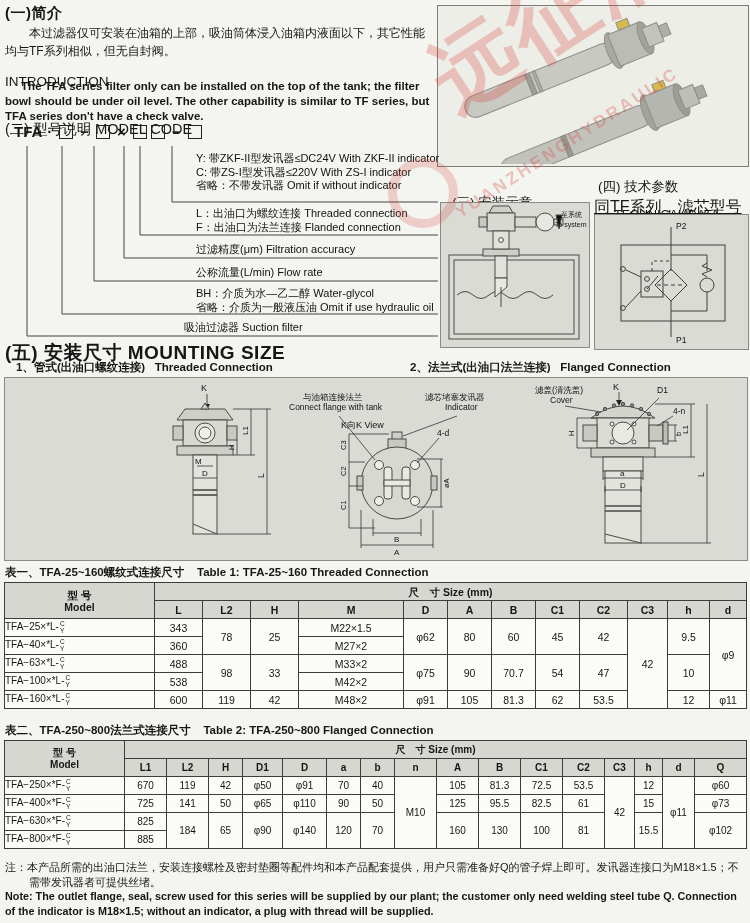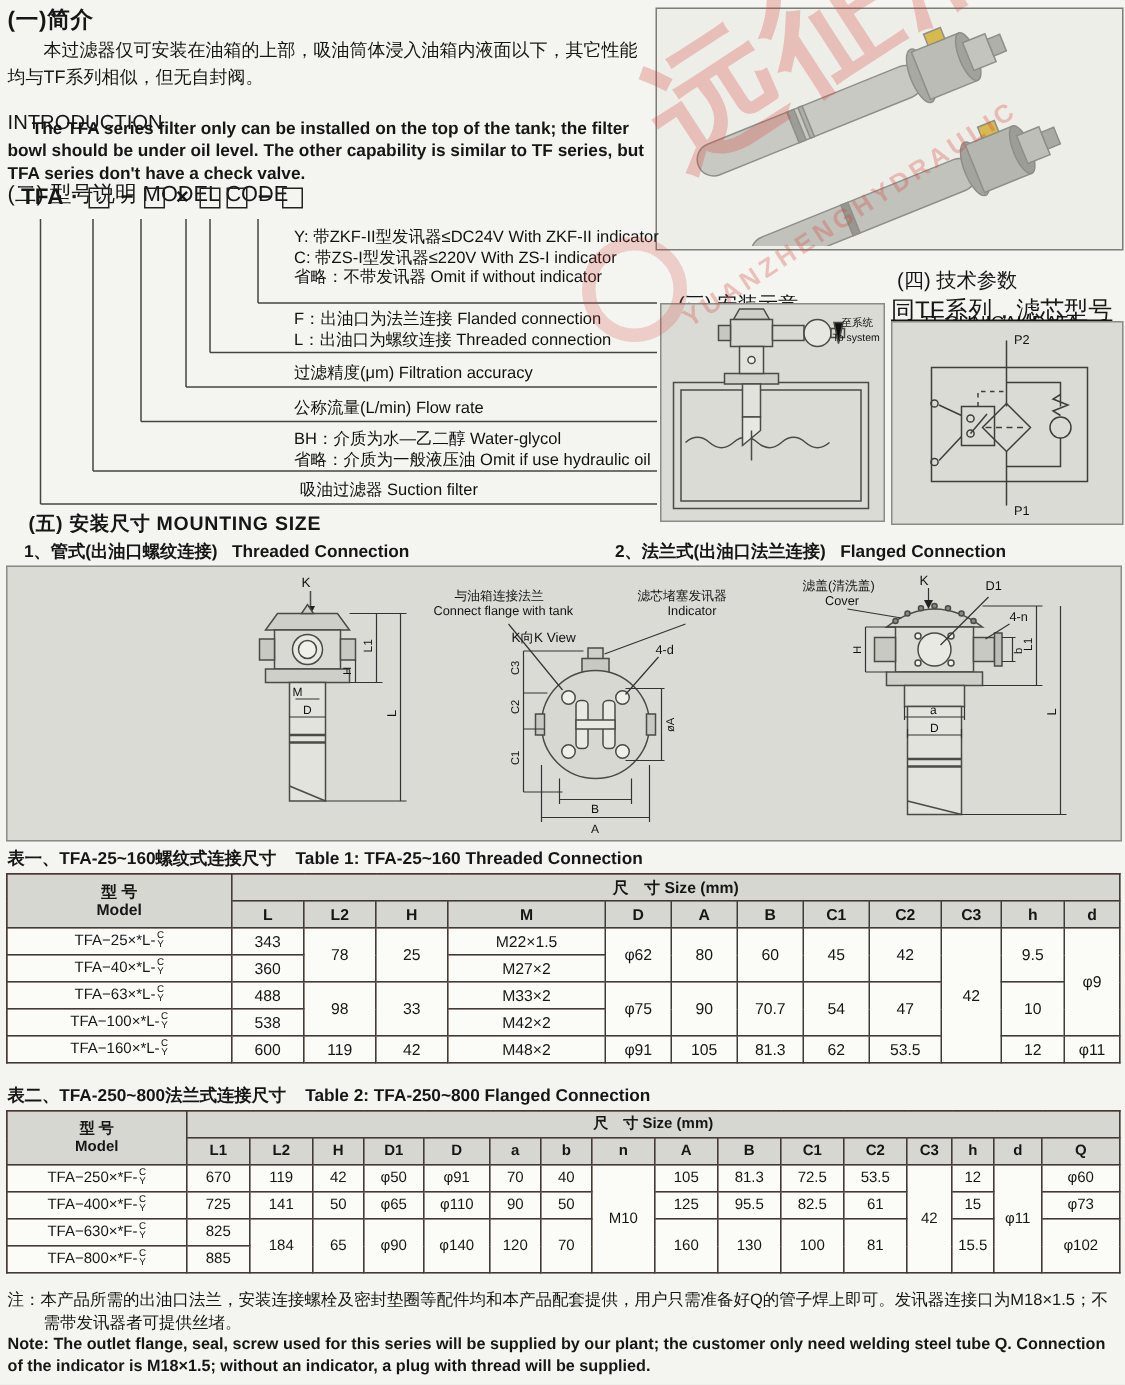--- a/index.html
+++ b/index.html
@@ -13,21 +13,21 @@
   .branch-label{font-size:11px;line-height:13.5px;white-space:nowrap;color:#111;}
   .code-row{display:flex;align-items:center;font-size:15px;font-weight:bold;}
   .code-row .gap{margin:0 5px;font-weight:bold;}
   .code-box{display:inline-block;width:12px;height:12px;border:1.6px solid #222;background:transparent;margin:0 2px;}
   .sub-head{font-size:11.5px;font-weight:bold;}
   .grayb{background:#dbdbd6;border:1px solid #8b8b86;}
   table{border-collapse:collapse;table-layout:fixed;font-size:10.5px;background:#c2410c;}
   th,td{border:1px solid #3c3c3c;text-align:center;vertical-align:middle;padding:0;height:17px;line-height:12px;}
   th{background:#d7d7d1;font-weight:bold;}
   td{background:#fbfbf8;}
-  .model-cell{font-size:10px;text-align:center;white-space:nowrap;}
+  .model-cell{font-size:10px;text-align:left;white-space:nowrap;}
   .stk{display:inline-flex;flex-direction:column;font-size:6.5px;line-height:6.5px;vertical-align:middle;margin-left:1px;font-weight:normal;}
   .tbl-title{font-size:11.5px;font-weight:bold;white-space:nowrap;}
   .note-zh{font-size:11px;line-height:14.5px;padding-left:24px;text-indent:-24px;}
   .note-en{font-size:10.8px;line-height:14.5px;font-weight:600;}
   svg text{font-family:"Liberation Sans","DejaVu Sans",sans-serif;fill:#111;}
   .wm{pointer-events:none;z-index:6;font-weight:bold;}
 </style>
 </head>
 <body>
 
@@ -91,30 +91,30 @@
       <path d="M27,0 V190 M27,190 H438"></path>
     </g>
   </svg>
 
   <div class="abs branch-label" style="left:196px;top:152px;">
     <div>Y: 带ZKF-II型发讯器≤DC24V  With ZKF-II indicator</div>
     <div>C: 带ZS-I型发讯器≤220V  With ZS-I indicator</div>
     <div>省略：不带发讯器  Omit if without indicator</div>
   </div>
   <div class="abs branch-label" style="left:196px;top:207px;">
+    <div>L：出油口为螺纹连接  Threaded connection</div>
     <div>F：出油口为法兰连接  Flanded connection</div>
-    <div>L：出油口为螺纹连接  Threaded connection</div>
   </div>
   <div class="abs branch-label" style="left:196px;top:243px;">过滤精度(μm)  Filtration accuracy</div>
   <div class="abs branch-label" style="left:196px;top:266px;">公称流量(L/min)  Flow rate</div>
   <div class="abs branch-label" style="left:196px;top:287px;">
     <div>BH：介质为水—乙二醇  Water-glycol</div>
     <div>省略：介质为一般液压油  Omit if use hydraulic oil</div>
   </div>
-  <div class="abs branch-label" style="left:200px;top:321px;">吸油过滤器  Suction filter</div>
+  <div class="abs branch-label" style="left:184px;top:321px;">吸油过滤器  Suction filter</div>
 
   <div class="abs" style="left:452px;top:182px;">
     <div class="h-mid">(三) 安装示意</div>
     <div class="h-mid" style="padding-left:16px;font-size:12.5px;">MOUNTING GUIDE</div>
   </div>
   <div class="abs grayb" style="left:440px;top:202px;width:148px;height:144px;">
     <svg width="146" height="142" viewBox="0 0 146 142">
       <g stroke="#4a4a46" stroke-width="1" fill="none">
         <rect x="8" y="52" width="130" height="84"></rect>
         <rect x="13" y="57" width="120" height="74"></rect>
@@ -165,21 +165,21 @@
         <path d="M46,62 L31,55"></path>
         <circle cx="28" cy="54" r="2.4"></circle>
         <path d="M46,76 L31,92"></path>
         <circle cx="28" cy="93" r="2.4"></circle>
       </g>
       <text x="81" y="14" font-size="8.5">P2</text>
       <text x="81" y="128" font-size="8.5">P1</text>
     </svg>
   </div>
 
-  <div class="abs h-big" style="left:19px;top:340px;font-size:13px;">(五) 安装尺寸 MOUNTING SIZE</div>
+  <div class="abs h-big" style="left:5px;top:340px;font-size:19px;">(五) 安装尺寸 MOUNTING SIZE</div>
   <div class="abs sub-head" style="left:16px;top:360px;">
     <span>1、管式(出油口螺纹连接)</span>&nbsp;&nbsp;
     <span>Threaded Connection</span>
   </div>
   <div class="abs sub-head" style="left:410px;top:360px;">
     <span>2、法兰式(出油口法兰连接)</span>&nbsp;&nbsp;
     <span>Flanged Connection</span>
   </div>
 
   <div class="abs grayb" style="left:4px;top:377px;width:742px;height:182px;">

